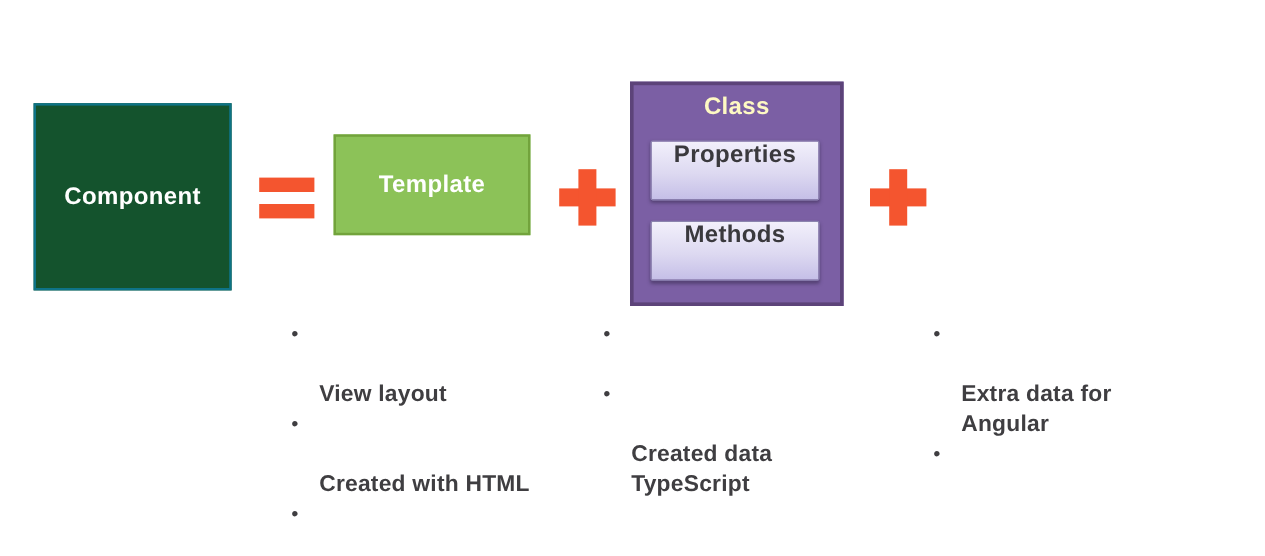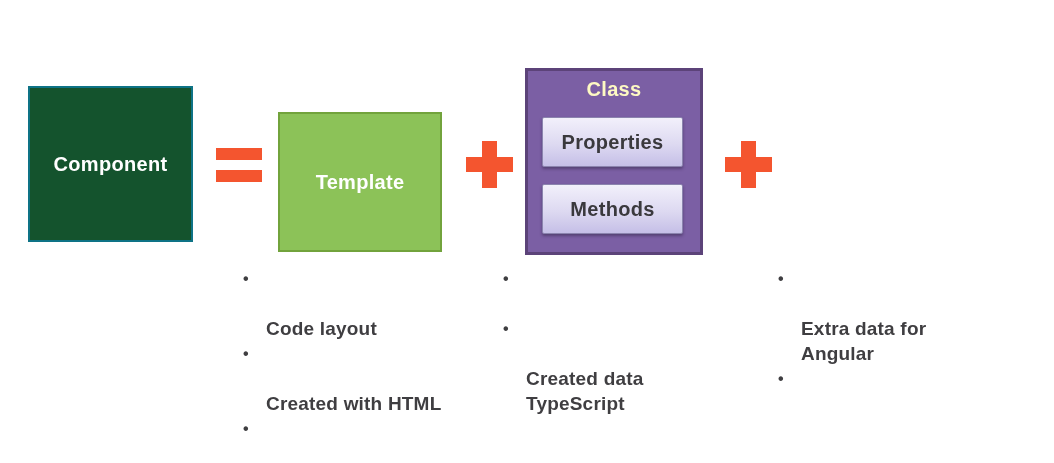--- a/index.html
+++ b/index.html
@@ -7,32 +7,32 @@
     position:relative; width:1054px; height:463px; background:#ffffff;
     font-family:"Liberation Sans", sans-serif; overflow:hidden;
   }
   .box {
     position:absolute; box-sizing:border-box;
     display:flex; align-items:center; justify-content:center;
     font-weight:bold; font-size:20px; color:#ffffff; letter-spacing:0.3px;
   }
   .component-box { left:28px; top:86px; width:165px; height:156px;
     background:#14532d; border:2px solid #0E7386; }
-  .template-box  { left:278px; top:112px; width:164px; height:140px;
+  .template-box  { left:278px; top:112px; width:164px; height:84px;
     background:#8CC258; border:2px solid #72A33C; }
   .class-box { left:525px; top:68px; width:178px; height:187px;
     background:#7B5FA4; border:3px solid #5C4379; display:block; }
   .class-title { text-align:center; margin-top:7px; font-size:20px;
     font-weight:bold; color:#fef9c3; letter-spacing:0.3px; }
   .inner-box {
     position:absolute; left:14px; width:139px; height:48px;
     background:linear-gradient(180deg, #F2F0FB 0%, #DDD9F1 55%, #C5BFE7 100%);
     border:1px solid #8B84AE; border-radius:2px;
     box-shadow:0 2px 3px rgba(40,30,60,0.45);
-    display:flex; align-items:center; justify-content:center;
+    display:flex; justify-content:center;
     color:#3A393D; font-size:20px; font-weight:bold; letter-spacing:0.3px;
   }
   .properties-box { top:46px; }
   .methods-box { top:113px; }
   .metadata-box { left:786px; top:112px; width:164px; height:104px;
     background:#ABABAB; border:2px solid #7C7C7C; }
 
   .op { position:absolute; }
   .equals-op { left:216px; top:148px; width:46px; height:34px; }
   .equals-op .bar { position:absolute; left:0; width:46px; height:12px; background:#F4552F; }
@@ -87,21 +87,21 @@
 
   <div class="op plus-op plus-op-2" aria-label="+">
     <div class="h-bar"></div>
     <div class="v-bar"></div>
   </div>
 
 
   <ul class="notes notes-template">
     <li>
       <span class="bullet">•</span>
-      <span>Code layout</span>
+      <span>View layout</span>
     </li>
     <li>
       <span class="bullet">•</span>
       <span>Created with HTML</span>
     </li>
     <li>
       <span class="bullet">•</span>
       
     </li>
   </ul>

